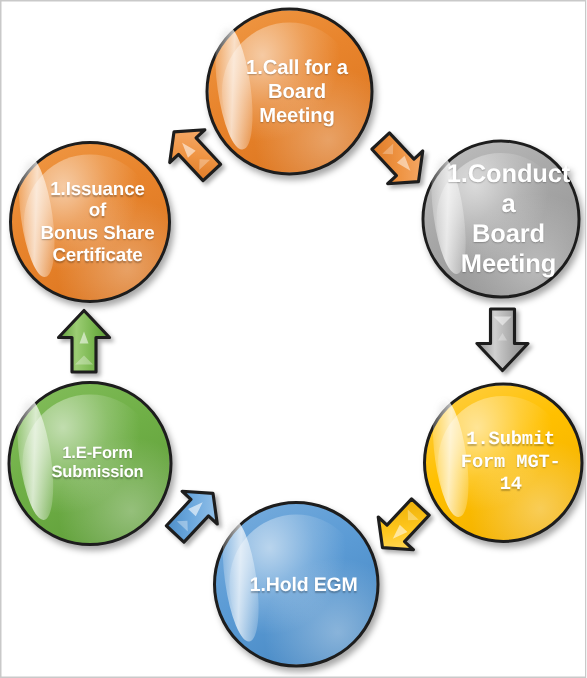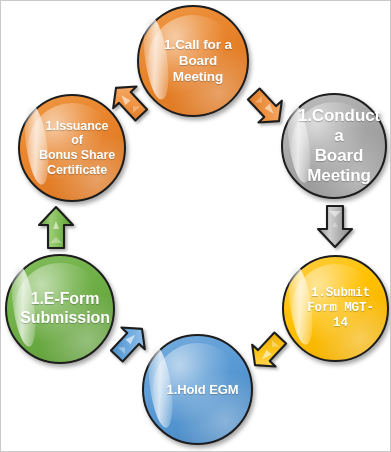--- a/index.html
+++ b/index.html
@@ -99,27 +99,27 @@
   }
   #node-egm {
     left: 141px; top: 333px; width: 111px; height: 111px;
     font-size: 13px;
     background:
       radial-gradient(circle at 76% 80%, rgba(255,255,255,0.34) 0%, rgba(255,255,255,0) 42%),
       linear-gradient(150deg, #79aede 0%, #5b9bd5 44%, #4384bf 100%);
   }
   #node-eform {
     left: 4px; top: 253px; width: 110px; height: 110px;
-    font-size: 16px;
+    font-size: 11px;
     background:
       radial-gradient(circle at 76% 80%, rgba(255,255,255,0.32) 0%, rgba(255,255,255,0) 42%),
       linear-gradient(150deg, #85bf5d 0%, #6faf46 44%, #5c9a37 100%);
   }
   #node-issuance {
-    left: 17px; top: 93px; width: 108px; height: 108px;
+    left: 5px; top: 93px; width: 108px; height: 108px;
     font-size: 12.5px;
     background:
       radial-gradient(circle at 74% 80%, rgba(255,255,255,0.30) 0%, rgba(255,255,255,0) 42%),
       linear-gradient(150deg, #f09a47 0%, #e8842c 42%, #d9721d 100%);
   }
 
   
   .arrow {
     position: absolute;
     filter: drop-shadow(2px 2px 1.5px rgba(0,0,0,0.33));

